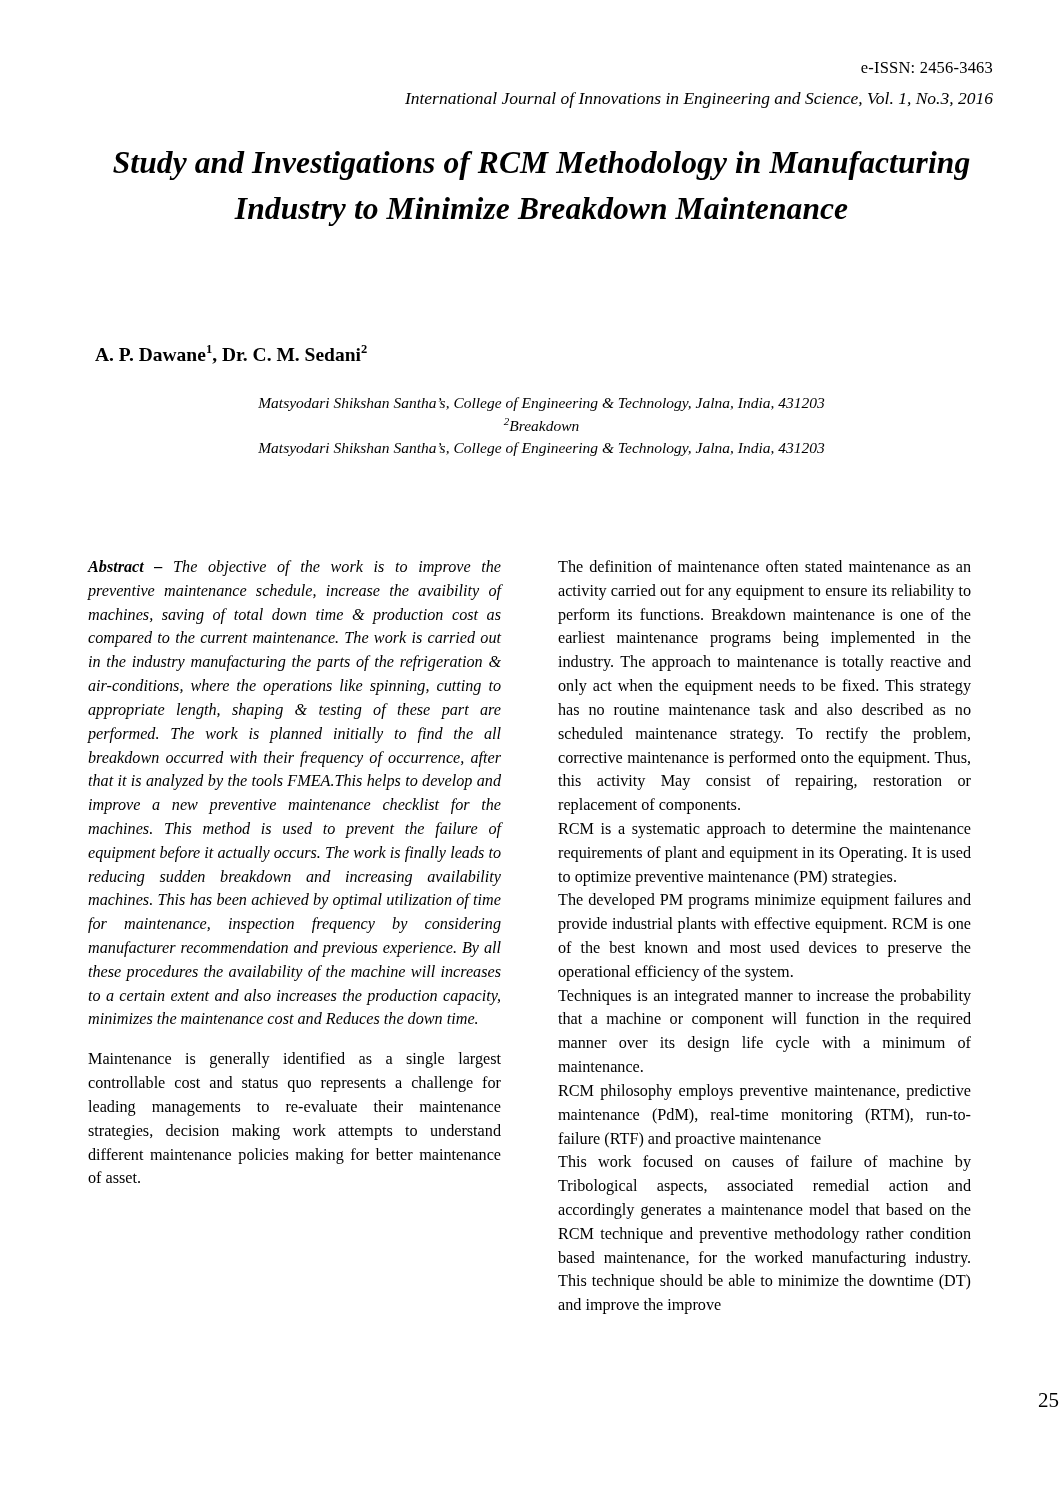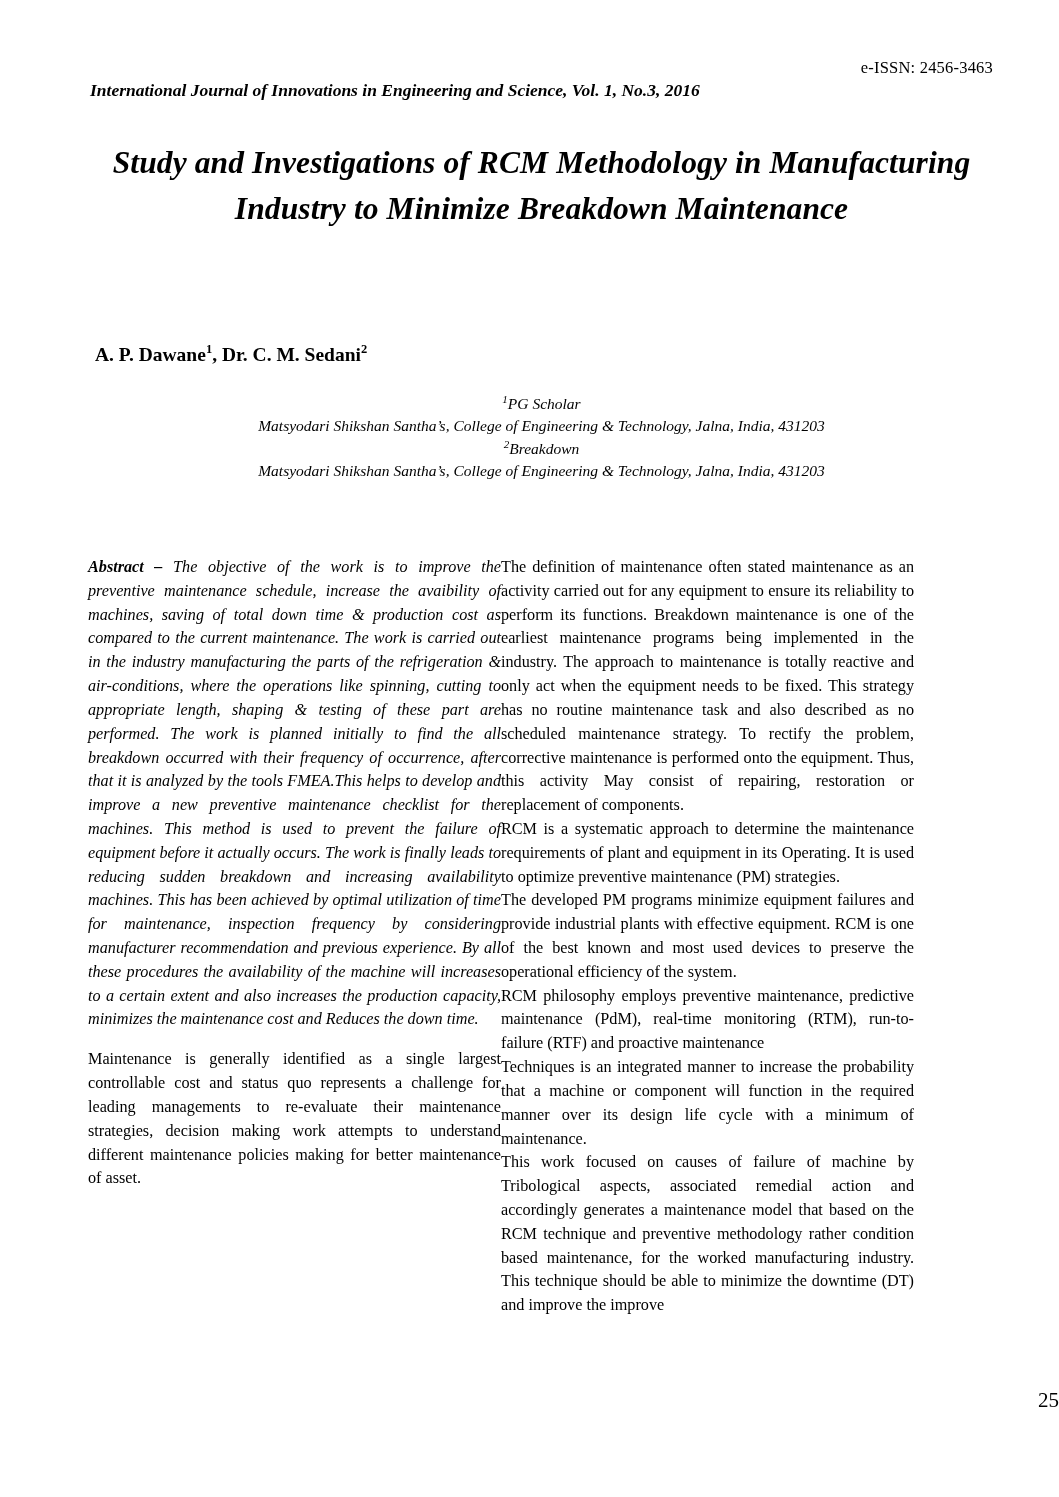--- a/index.html
+++ b/index.html
@@ -28,25 +28,24 @@
     left: 90px;
     right: 90px;
     text-align: right;
   }
   .issn {
     font-size: 16.5px;
     font-family: "Liberation Serif", serif;
     letter-spacing: 0.2px;
   }
   .journal-line {
-    margin-top: 2px;
-    text-align: left;
+    margin-top: 10px;
+    text-align: right;
     font-style: italic;
     font-size: 17.5px;
-    font-weight: bold;
   }
   .title {
     position: absolute;
     top: 140px;
     left: 95px;
     right: 95px;
     text-align: center;
     font-weight: bold;
     font-size: 31.5px;
     line-height: 1.45;
@@ -73,20 +72,21 @@
     line-height: 1.42;
   }
   .affil sup { font-size: 11px; font-style: italic; }
   .affil .role { display: block; }
   .columns {
     position: absolute;
     top: 556px;
     left: 88px;
     width: 884px;
     display: flex;
+    gap: 57px;
   }
   .col {
     width: 413px;
   }
   .col p {
     margin: 0;
     font-size: 16.2px;
     line-height: 1.47;
     text-align: justify;
   }
@@ -138,39 +138,38 @@
     <div class="journal-line">International Journal of Innovations in Engineering and Science, Vol. 1, No.3, 2016</div>
   </div>
 
   <div class="title">Study and Investigations of RCM Methodology in Manufacturing Industry to Minimize Breakdown Maintenance</div>
 
   <div class="authors">
     <span>A.  P. Dawane</span><sup>1</sup><span>, Dr. C. M. Sedani</span><sup>2</sup>
   </div>
 
   <div class="affil">
-    <div class="role"><sup>1</sup><span>PG Scholar</span></div>
     <div>Matsyodari Shikshan Santha’s, College of Engineering &amp; Technology, Jalna, India, 431203</div>
     <div class="role"><sup>2</sup><span>Breakdown</span></div>
     <div>Matsyodari Shikshan Santha’s, College of Engineering &amp; Technology, Jalna, India, 431203</div>
   </div>
 
   <div class="columns">
 
     <div class="col left-col">
       <p class="abstract"><span class="lead">Abstract – </span><span>The objective of the work is to improve the preventive maintenance schedule, increase the avaibility of machines, saving of total down time &amp; production cost as compared to the current maintenance. The work is carried out in the industry manufacturing the parts of the refrigeration &amp; air-conditions, where the operations like spinning, cutting to appropriate length, shaping &amp; testing of these part are performed. The work is planned initially to find the all breakdown occurred with their frequency of occurrence, after that it is analyzed by the tools FMEA.This helps to develop and improve a new preventive maintenance checklist for the machines. This method is used to prevent the failure of equipment before it actually occurs. The work is finally leads to reducing sudden breakdown and increasing availability machines. This has been achieved by optimal utilization of time for maintenance, inspection frequency by considering manufacturer recommendation and previous experience. By all these procedures the availability of the machine will increases to a certain extent and also increases the production capacity, minimizes the maintenance cost and Reduces the down time.</span></p>
       <p class="body-para">Maintenance is generally identified as a single largest controllable cost and status quo represents a challenge for leading managements to re-evaluate their maintenance strategies, decision making work attempts to understand different maintenance policies making for better maintenance of asset.</p>
     </div>
 
     <div class="col right-col">
       <p class="body-para">The definition of maintenance often stated maintenance as an activity carried out for any equipment to ensure its reliability to perform its functions. Breakdown maintenance is one of the earliest maintenance programs being implemented in the industry. The approach to maintenance is totally reactive and only act when the equipment needs to be fixed. This strategy has no routine maintenance task and also described as no scheduled maintenance strategy. To rectify the problem, corrective maintenance is performed onto the equipment. Thus, this activity May consist of repairing, restoration or replacement of components.</p>
       <p class="body-para tight">RCM is a systematic approach to determine the maintenance requirements of plant and equipment in its Operating. It is used to optimize preventive maintenance (PM) strategies.</p>
       <p class="body-para tight">The developed PM programs minimize equipment failures and provide industrial plants with effective equipment. RCM is one of the best known and most used devices to preserve the operational efficiency of the system.</p>
+      <p class="body-para tight">Techniques is an integrated manner to increase the probability that a machine or component will function in the required manner over its design life cycle with a minimum of maintenance.</p>
       <p class="body-para tight">RCM philosophy employs preventive maintenance, predictive maintenance (PdM), real-time monitoring (RTM), run-to-failure (RTF) and proactive maintenance</p>
-      <p class="body-para tight">Techniques is an integrated manner to increase the probability that a machine or component will function in the required manner over its design life cycle with a minimum of maintenance.</p>
       <p class="body-para tight">This work focused on causes of failure of machine by Tribological aspects, associated remedial action and accordingly generates a maintenance model that based on the RCM technique and preventive methodology rather condition based maintenance, for the worked manufacturing industry. This technique should be able to minimize the downtime (DT) and improve the improve</p>
     </div>
 
   </div>
 
   <div class="page-number">25</div>
 
 </div>
 
 </body></html>

